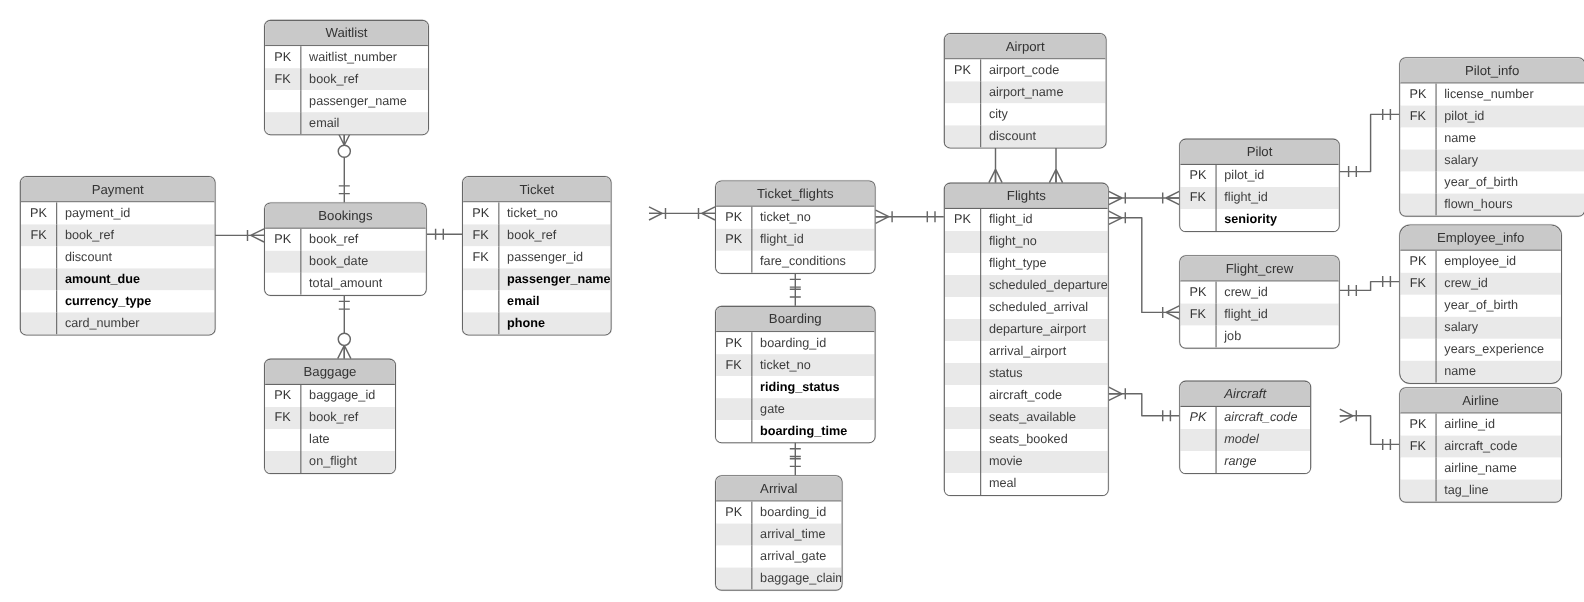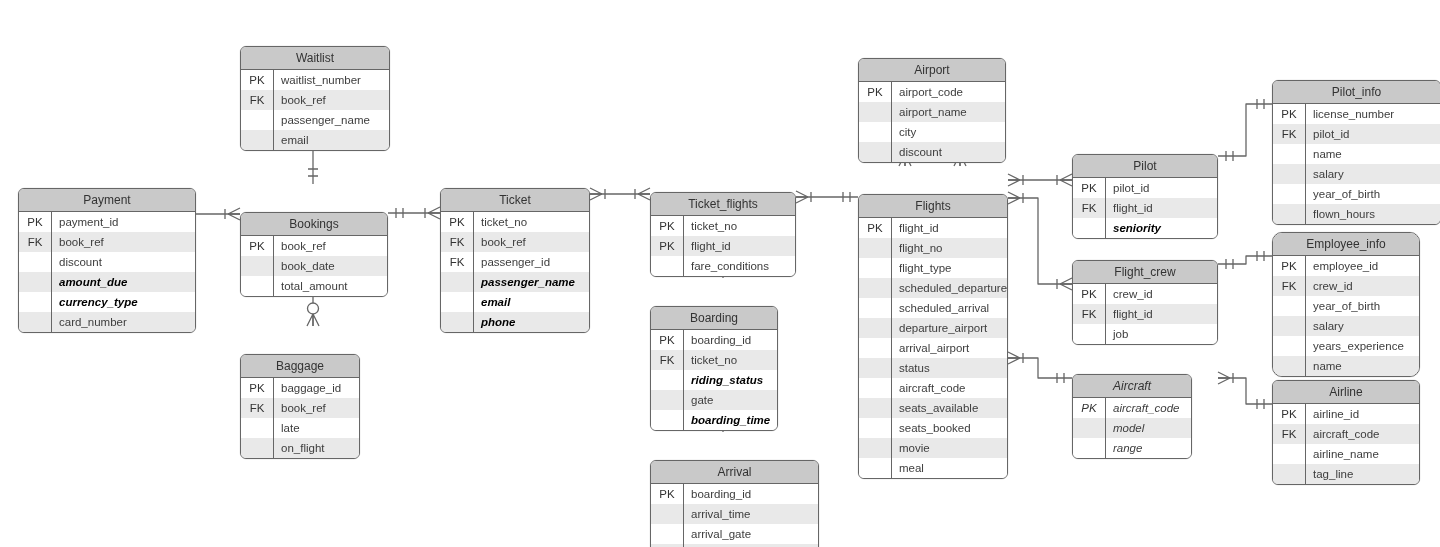--- a/index.html
+++ b/index.html
@@ -25,21 +25,20 @@
     stroke-linejoin: round;
   }
   .entity {
     position: absolute;
     box-sizing: border-box;
     border: 1.5px solid #666666;
     border-radius: 6px;
     background: #ffffff;
     overflow: hidden;
     box-shadow: 0 0 0 0.5px rgba(120,120,120,0.15);
-    margin-top: 28px;
   }
   .entity-header {
     height: 22px;
     line-height: 22px;
     text-align: center;
     background: #c9c9c9;
     border-bottom: 1px solid #666666;
     font-size: 12px;
     color: #333333;
   }
@@ -56,21 +55,21 @@
     width: 32px;
     flex: none;
     text-align: center;
     border-right: 1px solid #666666;
     color: #333333;
   }
   .field-cell {
     padding-left: 7px;
     white-space: nowrap;
   }
-  .entity-row.bold .field-cell { font-weight: bold; color: #000000; font-style: italic; }
+  .entity-row.bold .field-cell { font-weight: bold; color: #000000; }
 </style>
 </head>
 <body>
 
 <div id="diagram">
   <svg id="connector-layer" viewBox="0 0 1440 547" xmlns="http://www.w3.org/2000/svg">
       <g>
         <polyline points="165,214 240,214" fill="none"></polyline>
         <g transform="translate(165,214) rotate(180)">
           <path d="M-8,-5 L-8,5 M-15,-5 L-15,5" fill="none"></path>
@@ -310,21 +309,21 @@
     <span class="field-cell">late</span>
   </div>
 
   <div class="entity-row alt">
     <span class="key-cell"></span>
     <span class="field-cell">on_flight</span>
   </div>
 </div>
   </div>
 
-  <div class="entity" style="left: 440px; top: 160px; width: 150px;">
+  <div class="entity" style="left: 420px; top: 160px; width: 136px;">
     <div class="entity-header">Ticket</div>
     <div class="entity-rows">
   <div class="entity-row">
     <span class="key-cell">PK</span>
     <span class="field-cell">ticket_no</span>
   </div>
 
   <div class="entity-row alt">
     <span class="key-cell">FK</span>
     <span class="field-cell">book_ref</span>
@@ -365,21 +364,21 @@
     <span class="field-cell">flight_id</span>
   </div>
 
   <div class="entity-row">
     <span class="key-cell"></span>
     <span class="field-cell">fare_conditions</span>
   </div>
 </div>
   </div>
 
-  <div class="entity" style="left: 650px; top: 278px; width: 128px;">
+  <div class="entity" style="left: 650px; top: 278px; width: 146px;">
     <div class="entity-header">Boarding</div>
     <div class="entity-rows">
   <div class="entity-row">
     <span class="key-cell">PK</span>
     <span class="field-cell">boarding_id</span>
   </div>
 
   <div class="entity-row alt">
     <span class="key-cell">FK</span>
     <span class="field-cell">ticket_no</span>
@@ -395,21 +394,21 @@
     <span class="field-cell">gate</span>
   </div>
 
   <div class="entity-row bold">
     <span class="key-cell"></span>
     <span class="field-cell">boarding_time</span>
   </div>
 </div>
   </div>
 
-  <div class="entity" style="left: 650px; top: 432px; width: 169px;">
+  <div class="entity" style="left: 650px; top: 432px; width: 116px;">
     <div class="entity-header">Arrival</div>
     <div class="entity-rows">
   <div class="entity-row">
     <span class="key-cell">PK</span>
     <span class="field-cell">boarding_id</span>
   </div>
 
   <div class="entity-row alt">
     <span class="key-cell"></span>
     <span class="field-cell">arrival_time</span>

